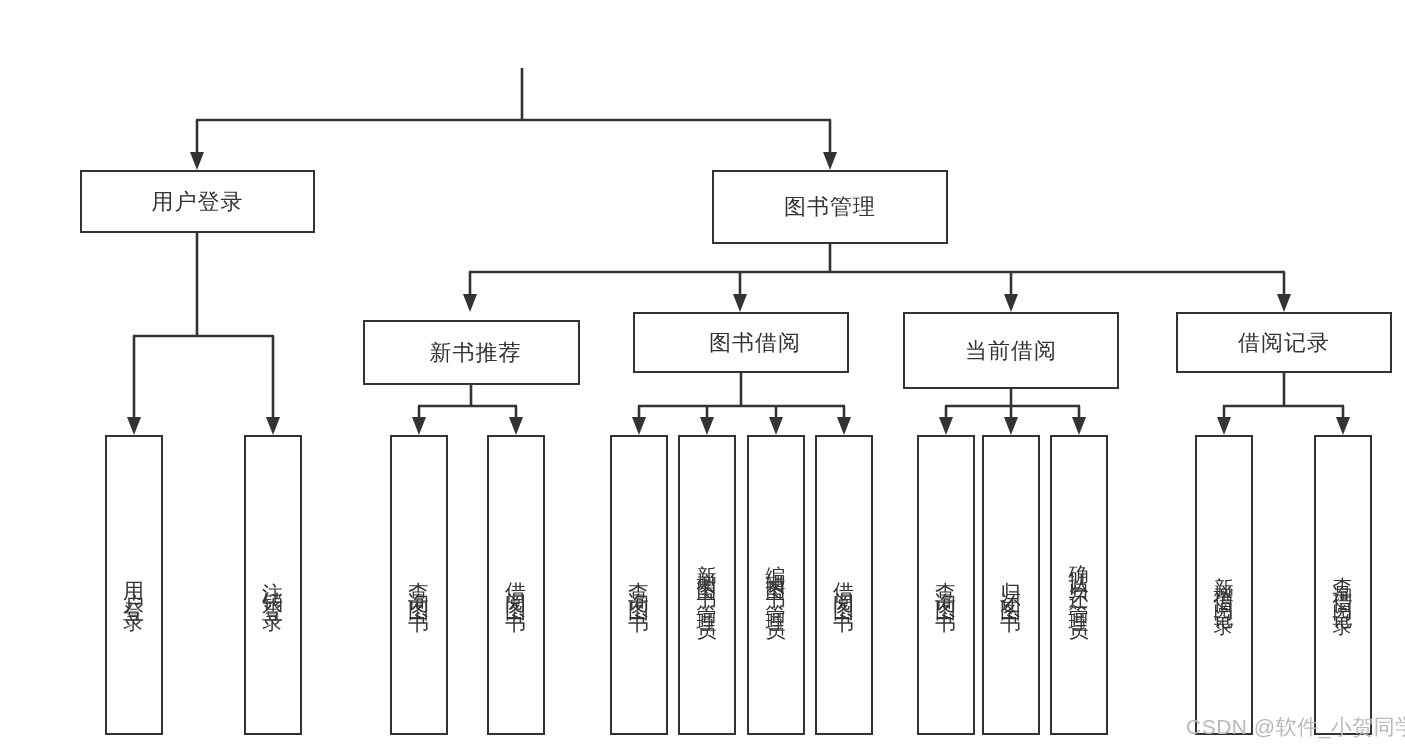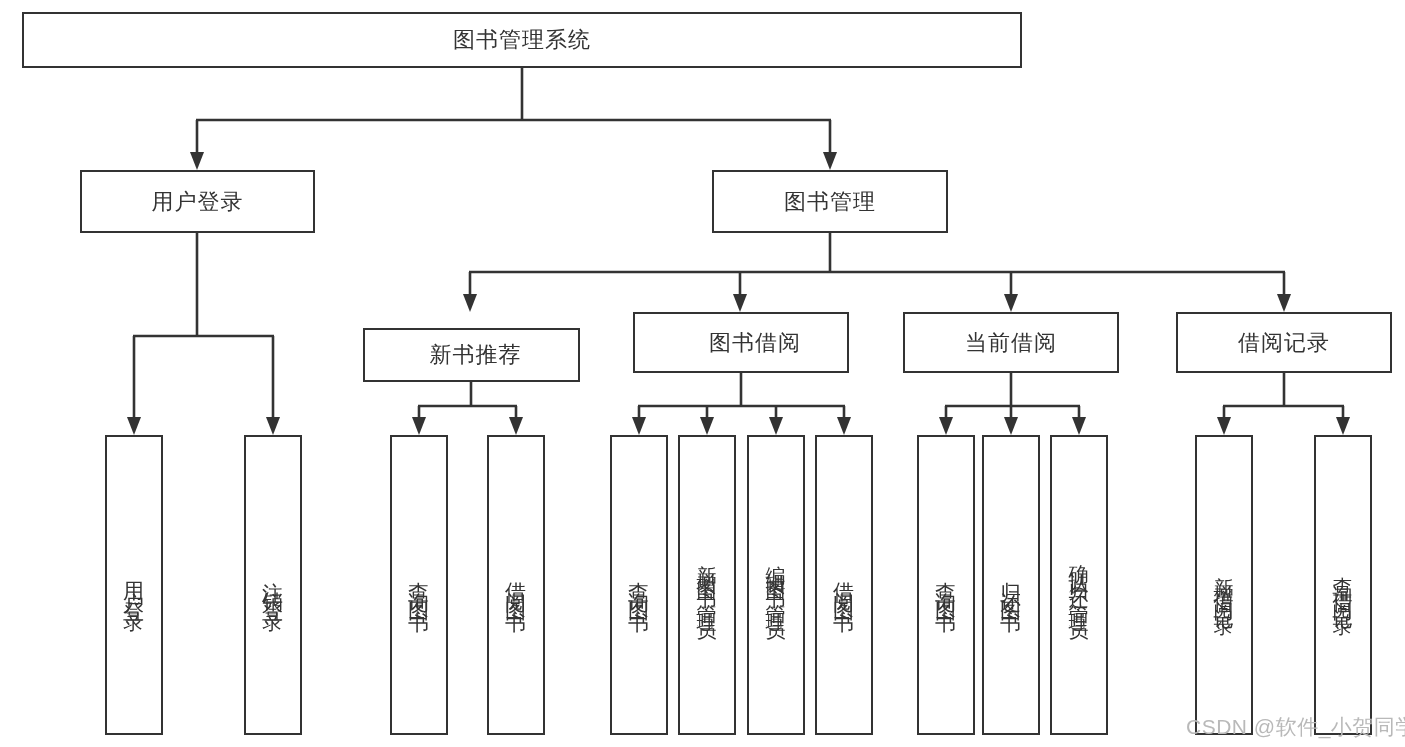--- a/index.html
+++ b/index.html
@@ -111,28 +111,27 @@
     <polygon points="1072,417 1086,417 1079,435"></polygon>
 
     <line x1="1284" y1="373" x2="1284" y2="407"></line>
     <line x1="1223" y1="406" x2="1344" y2="406"></line>
     <line x1="1224" y1="406" x2="1224" y2="419"></line>
     <polygon points="1217,417 1231,417 1224,435"></polygon>
     <line x1="1343" y1="406" x2="1343" y2="419"></line>
     <polygon points="1336,417 1350,417 1343,435"></polygon>
   </svg>
 
-  <div class="box hbox root" style="left:22px;top:12px;width:1000px;height:56px;">图书管理系统</div>
 
   <div class="box hbox" style="left:80px;top:170px;width:235px;height:63px;">用户登录</div>
-  <div class="box hbox" style="left:712px;top:170px;width:236px;height:63px;">图书管理</div>
+  <div class="box hbox" style="left:712px;top:170px;width:236px;height:74px;">图书管理</div>
 
-  <div class="box hbox" style="left:363px;top:328px;width:217px;height:54px;padding-left:8px;">新书推荐</div>
+  <div class="box hbox" style="left:363px;top:320px;width:217px;height:65px;padding-left:8px;">新书推荐</div>
   <div class="box hbox" style="left:633px;top:312px;width:216px;height:61px;padding-left:28px;">图书借阅</div>
-  <div class="box hbox" style="left:903px;top:312px;width:216px;height:61px;">当前借阅</div>
+  <div class="box hbox" style="left:903px;top:312px;width:216px;height:77px;">当前借阅</div>
   <div class="box hbox" style="left:1176px;top:312px;width:216px;height:61px;">借阅记录</div>
 
   <div class="box vbox" style="left:105px;top:435px;width:58px;height:300px;">用户登录</div>
   <div class="box vbox" style="left:244px;top:435px;width:58px;height:300px;">注销登录</div>
 
   <div class="box vbox" style="left:390px;top:435px;width:58px;height:300px;">查询图书</div>
   <div class="box vbox" style="left:487px;top:435px;width:58px;height:300px;">借阅图书</div>
 
   <div class="box vbox" style="left:610px;top:435px;width:58px;height:300px;">查询图书</div>
   <div class="box vbox long" style="left:678px;top:435px;width:58px;height:300px;">新增图书（管理员）</div>

